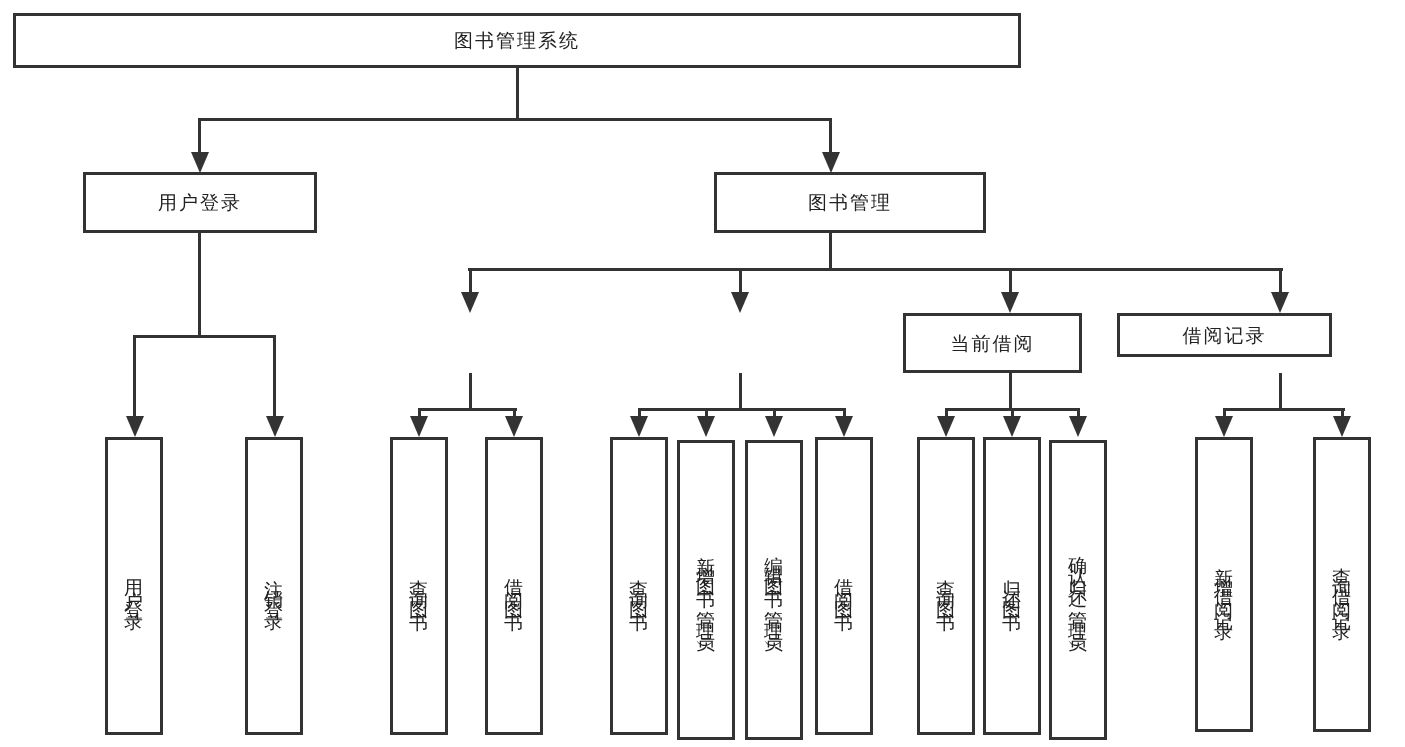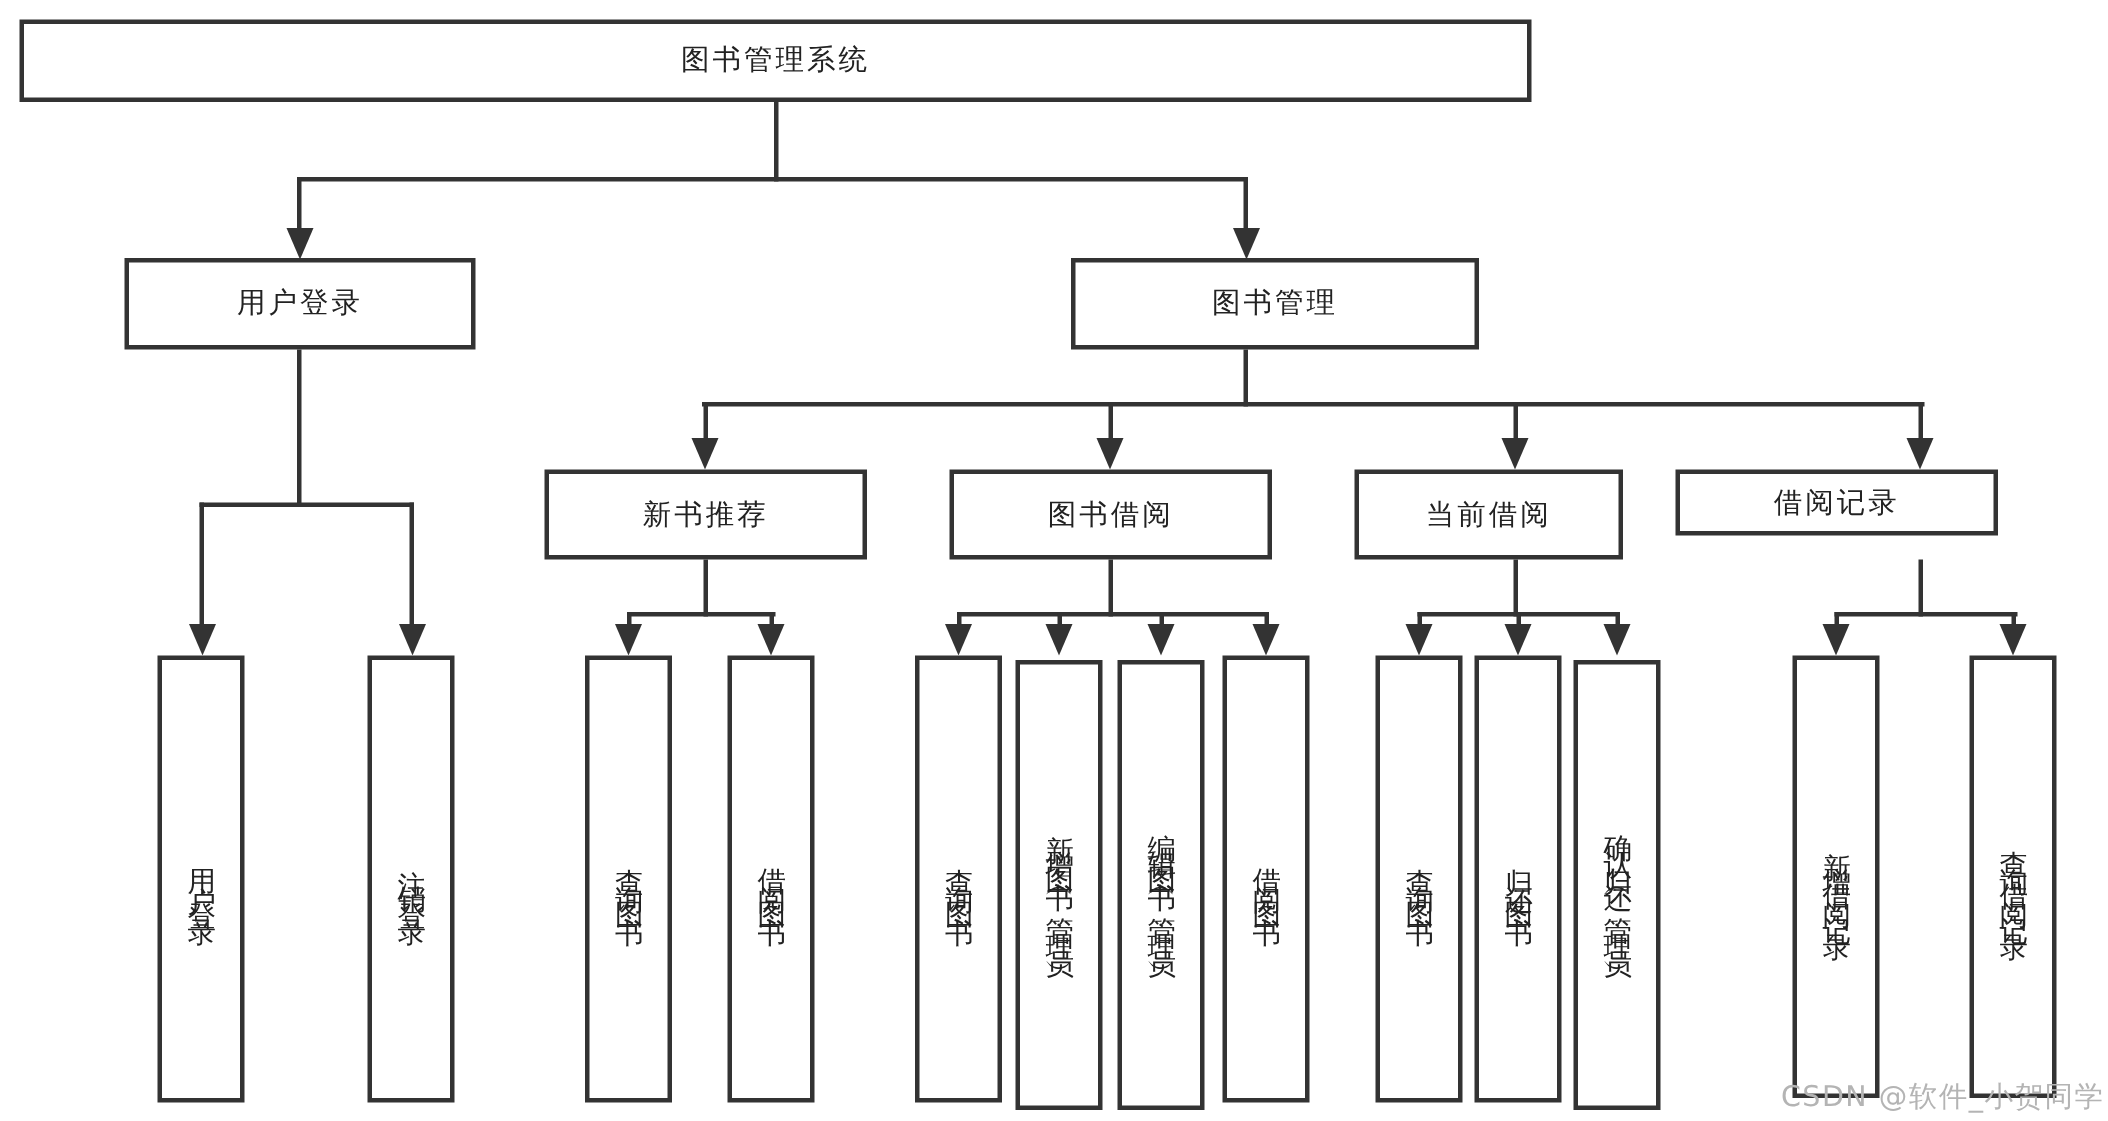--- a/index.html
+++ b/index.html
@@ -75,26 +75,20 @@
   <div class="hline" style="left:468px;top:268px;width:815px"></div>
   <div class="vline" style="left:469px;top:268px;height:27px"></div>
   <div class="arrowhead" style="left:461px;top:292px"></div>
   <div class="vline" style="left:739px;top:268px;height:27px"></div>
   <div class="arrowhead" style="left:731px;top:292px"></div>
   <div class="vline" style="left:1009px;top:268px;height:27px"></div>
   <div class="arrowhead" style="left:1001px;top:292px"></div>
   <div class="vline" style="left:1279px;top:268px;height:27px"></div>
   <div class="arrowhead" style="left:1271px;top:292px"></div>
 
-  <div class="hbox" style="left:363px;top:313px;width:215px;height:60px">
-    <span>新书推荐</span>
-  </div>
-  <div class="hbox" style="left:633px;top:313px;width:215px;height:60px">
-    <span>图书借阅</span>
-  </div>
   <div class="hbox" style="left:903px;top:313px;width:179px;height:60px">
     <span>当前借阅</span>
   </div>
   <div class="hbox" style="left:1117px;top:313px;width:215px;height:44px">
     <span>借阅记录</span>
   </div>
 
   <div class="vline" style="left:469px;top:373px;height:38px"></div>
   <div class="hline" style="left:418px;top:408px;width:99px"></div>
   <div class="vline" style="left:418px;top:408px;height:11px"></div>
@@ -159,15 +153,14 @@
   <div class="vline" style="left:1341px;top:408px;height:11px"></div>
   <div class="arrowhead" style="left:1333px;top:416px"></div>
 
   <div class="vbox" style="left:1195px;top:437px;width:58px;height:295px">
     <span>新增借阅记录</span>
   </div>
   <div class="vbox" style="left:1313px;top:437px;width:58px;height:295px">
     <span>查询借阅记录</span>
   </div>
 
-  <div class="watermark">CSDN @软件_小贺同学</div>
 
 </div>
 
 </body></html>

